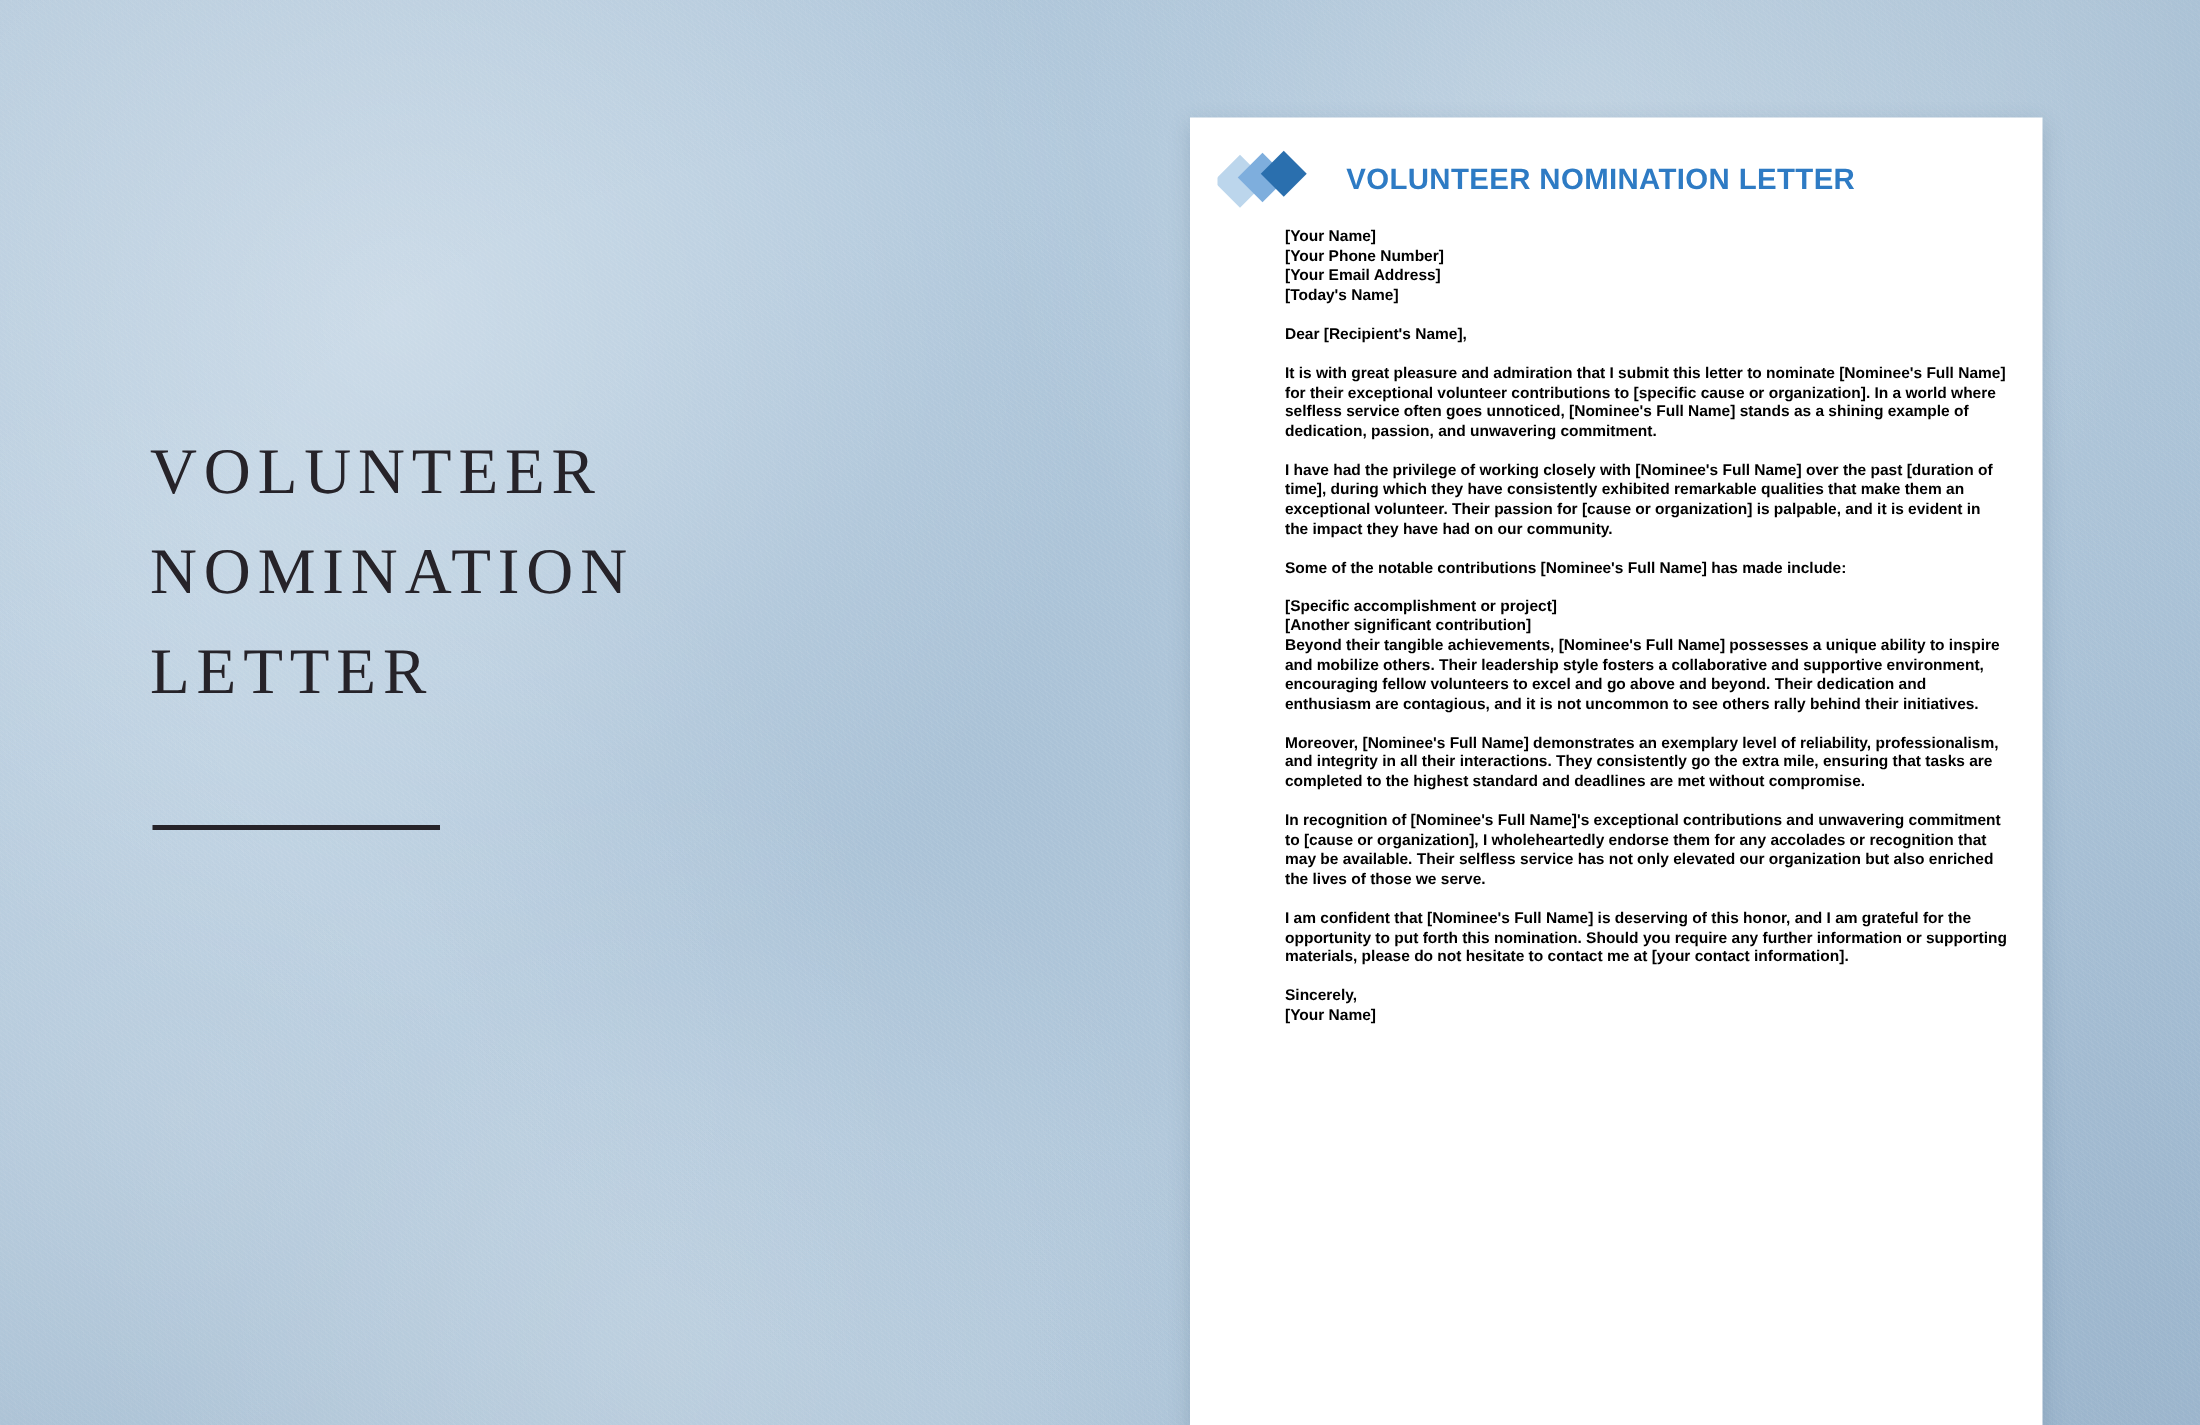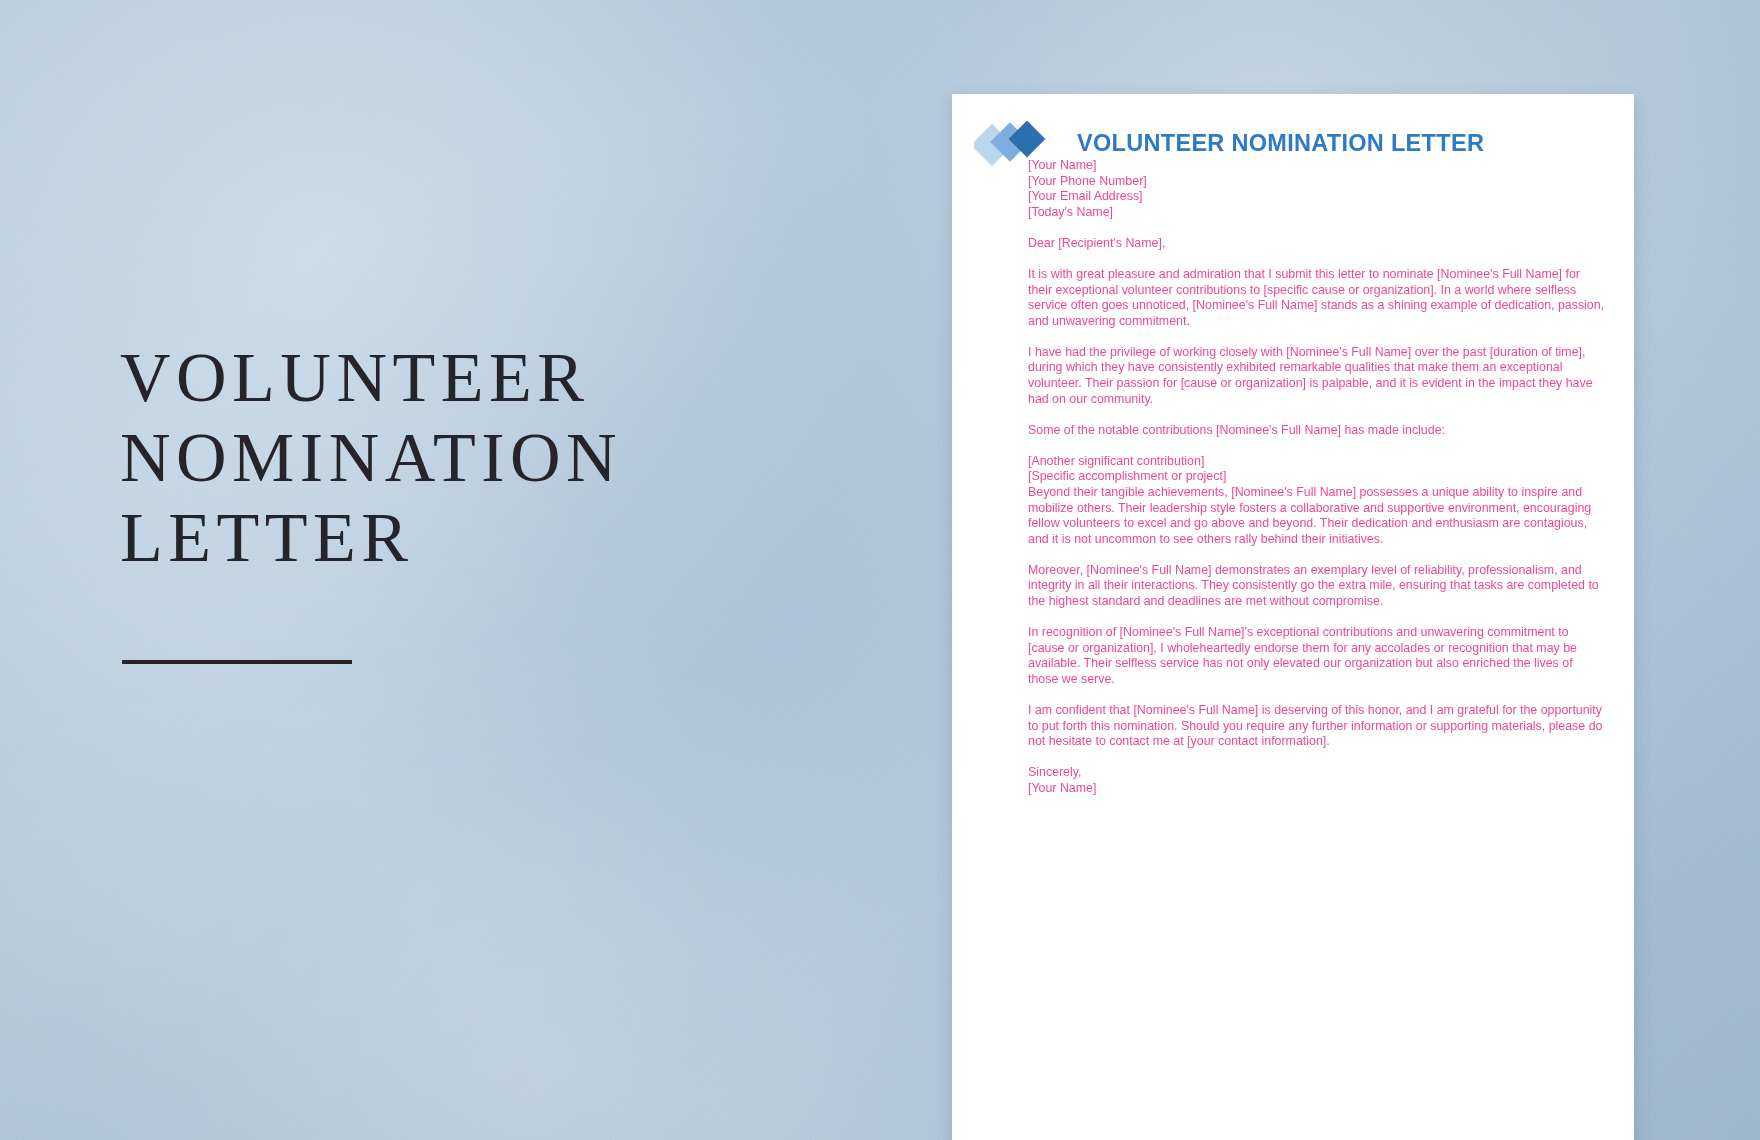--- a/index.html
+++ b/index.html
@@ -51,21 +51,21 @@
 
   
   #cover-title {
     position: absolute;
     left: 120px;
     top: 338px;
     width: 700px;
   }
   #cover-title .tline {
     font-family: "Liberation Serif", "DejaVu Serif", serif;
-    font-size: 70px;
+    font-size: 52px;
     line-height: 80px;
     letter-spacing: 5.5px;
     color: #262329;
     white-space: nowrap;
   }
   #cover-rule {
     position: absolute;
     left: 122px;
     top: 660px;
     width: 230px;
@@ -103,26 +103,26 @@
     font-weight: bold;
     letter-spacing: 0.3px;
     color: #2e7bc4;
     white-space: nowrap;
   }
 
   
   #doc-body {
     position: absolute;
     left: 76px;
-    top: 64px;
+    top: 88px;
     width: 578px;
-    color: #ec4899;
+    color: #000000;
     font-size: 12.4px;
     line-height: 15.6px;
-    font-weight: normal;
+    font-weight: bold;
   }
   #doc-body .blk {
     margin: 0 0 15.5px 0;
   }
   #doc-body .blk.tight { margin-bottom: 0; }
   #doc-body .line { white-space: normal; }
 </style>
 </head>
 <body>
 
@@ -157,22 +157,22 @@
         <div class="line">[Today's Name]</div>
       </div>
 
       <div class="blk">Dear [Recipient's Name],</div>
 
       <div class="blk">It is with great pleasure and admiration that I submit this letter to nominate [Nominee's Full Name] for their exceptional volunteer contributions to [specific cause or organization]. In a world where selfless service often goes unnoticed, [Nominee's Full Name] stands as a shining example of dedication, passion, and unwavering commitment.</div>
       <div class="blk">I have had the privilege of working closely with [Nominee's Full Name] over the past [duration of time], during which they have consistently exhibited remarkable qualities that make them an exceptional volunteer. Their passion for [cause or organization] is palpable, and it is evident in the impact they have had on our community.</div>
       <div class="blk">Some of the notable contributions [Nominee's Full Name] has made include:</div>
 
       <div class="blk tight">
+        <div class="line">[Specific accomplishment or project]</div>
         <div class="line">[Another significant contribution]</div>
-        <div class="line">[Specific accomplishment or project]</div>
       </div>
 
       <div class="blk">Beyond their tangible achievements, [Nominee's Full Name] possesses a unique ability to inspire and mobilize others. Their leadership style fosters a collaborative and supportive environment, encouraging fellow volunteers to excel and go above and beyond. Their dedication and enthusiasm are contagious, and it is not uncommon to see others rally behind their initiatives.</div>
       <div class="blk">Moreover, [Nominee's Full Name] demonstrates an exemplary level of reliability, professionalism, and integrity in all their interactions. They consistently go the extra mile, ensuring that tasks are completed to the highest standard and deadlines are met without compromise.</div>
       <div class="blk">In recognition of [Nominee's Full Name]'s exceptional contributions and unwavering commitment to [cause or organization], I wholeheartedly endorse them for any accolades or recognition that may be available. Their selfless service has not only elevated our organization but also enriched the lives of those we serve.</div>
       <div class="blk">I am confident that [Nominee's Full Name] is deserving of this honor, and I am grateful for the opportunity to put forth this nomination. Should you require any further information or supporting materials, please do not hesitate to contact me at [your contact information].</div>
 
       <div class="blk tight">
         <div class="line">Sincerely,</div>
         <div class="line">[Your Name]</div>

